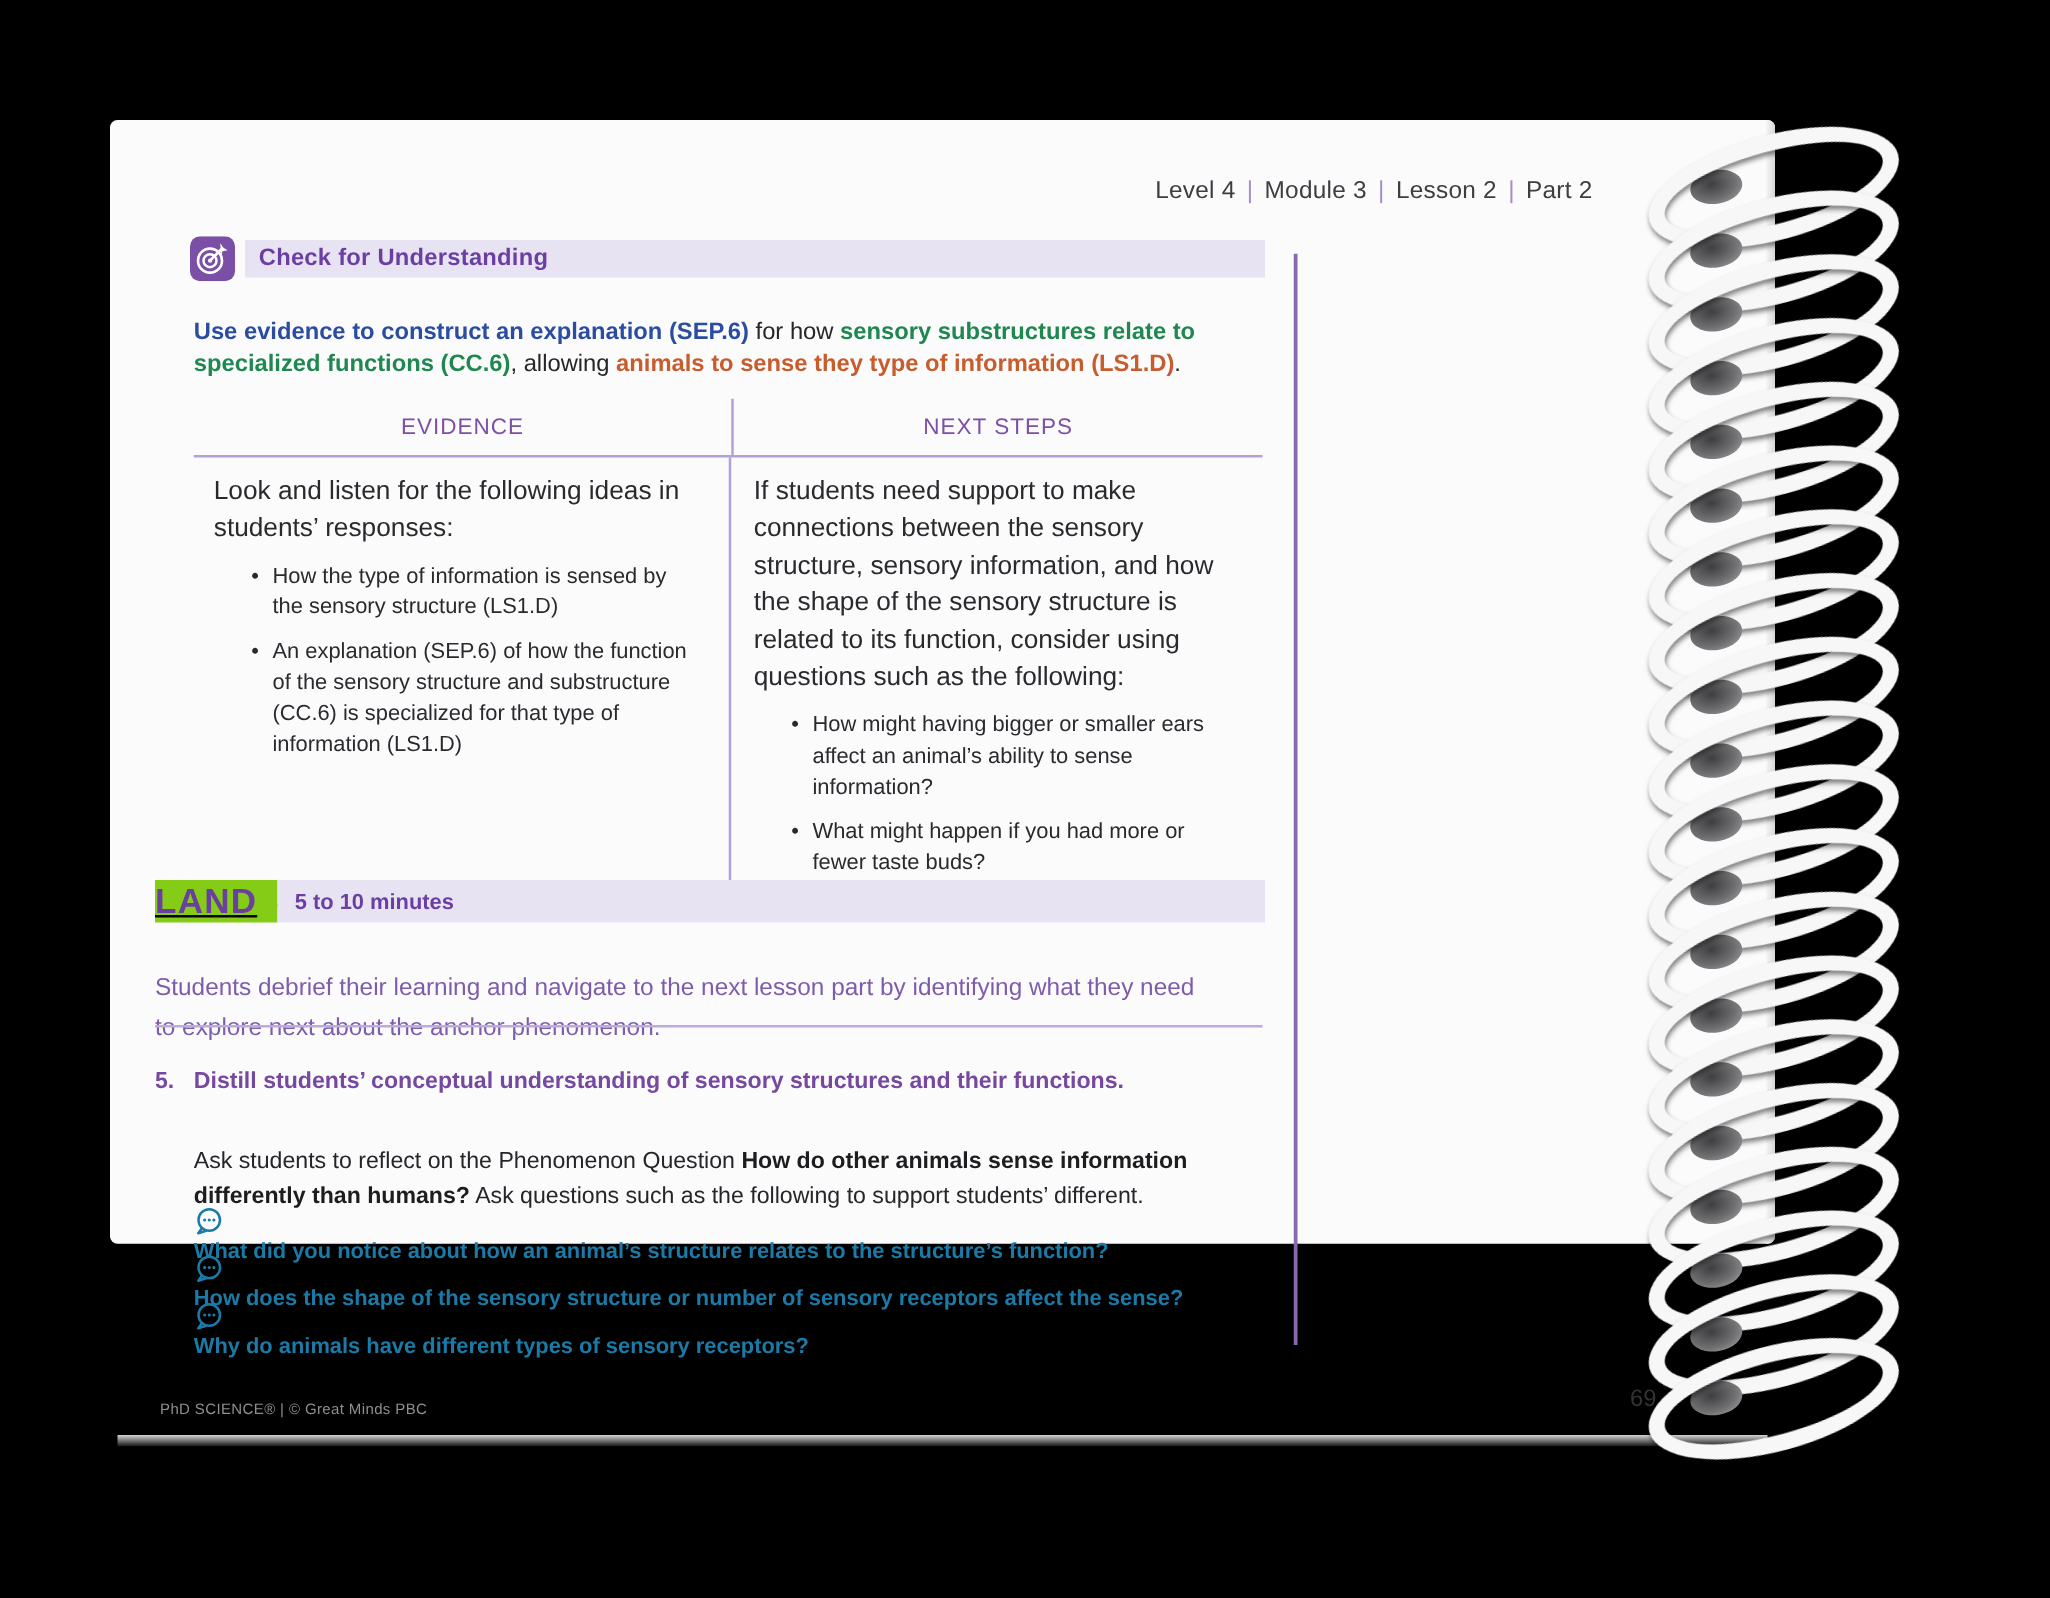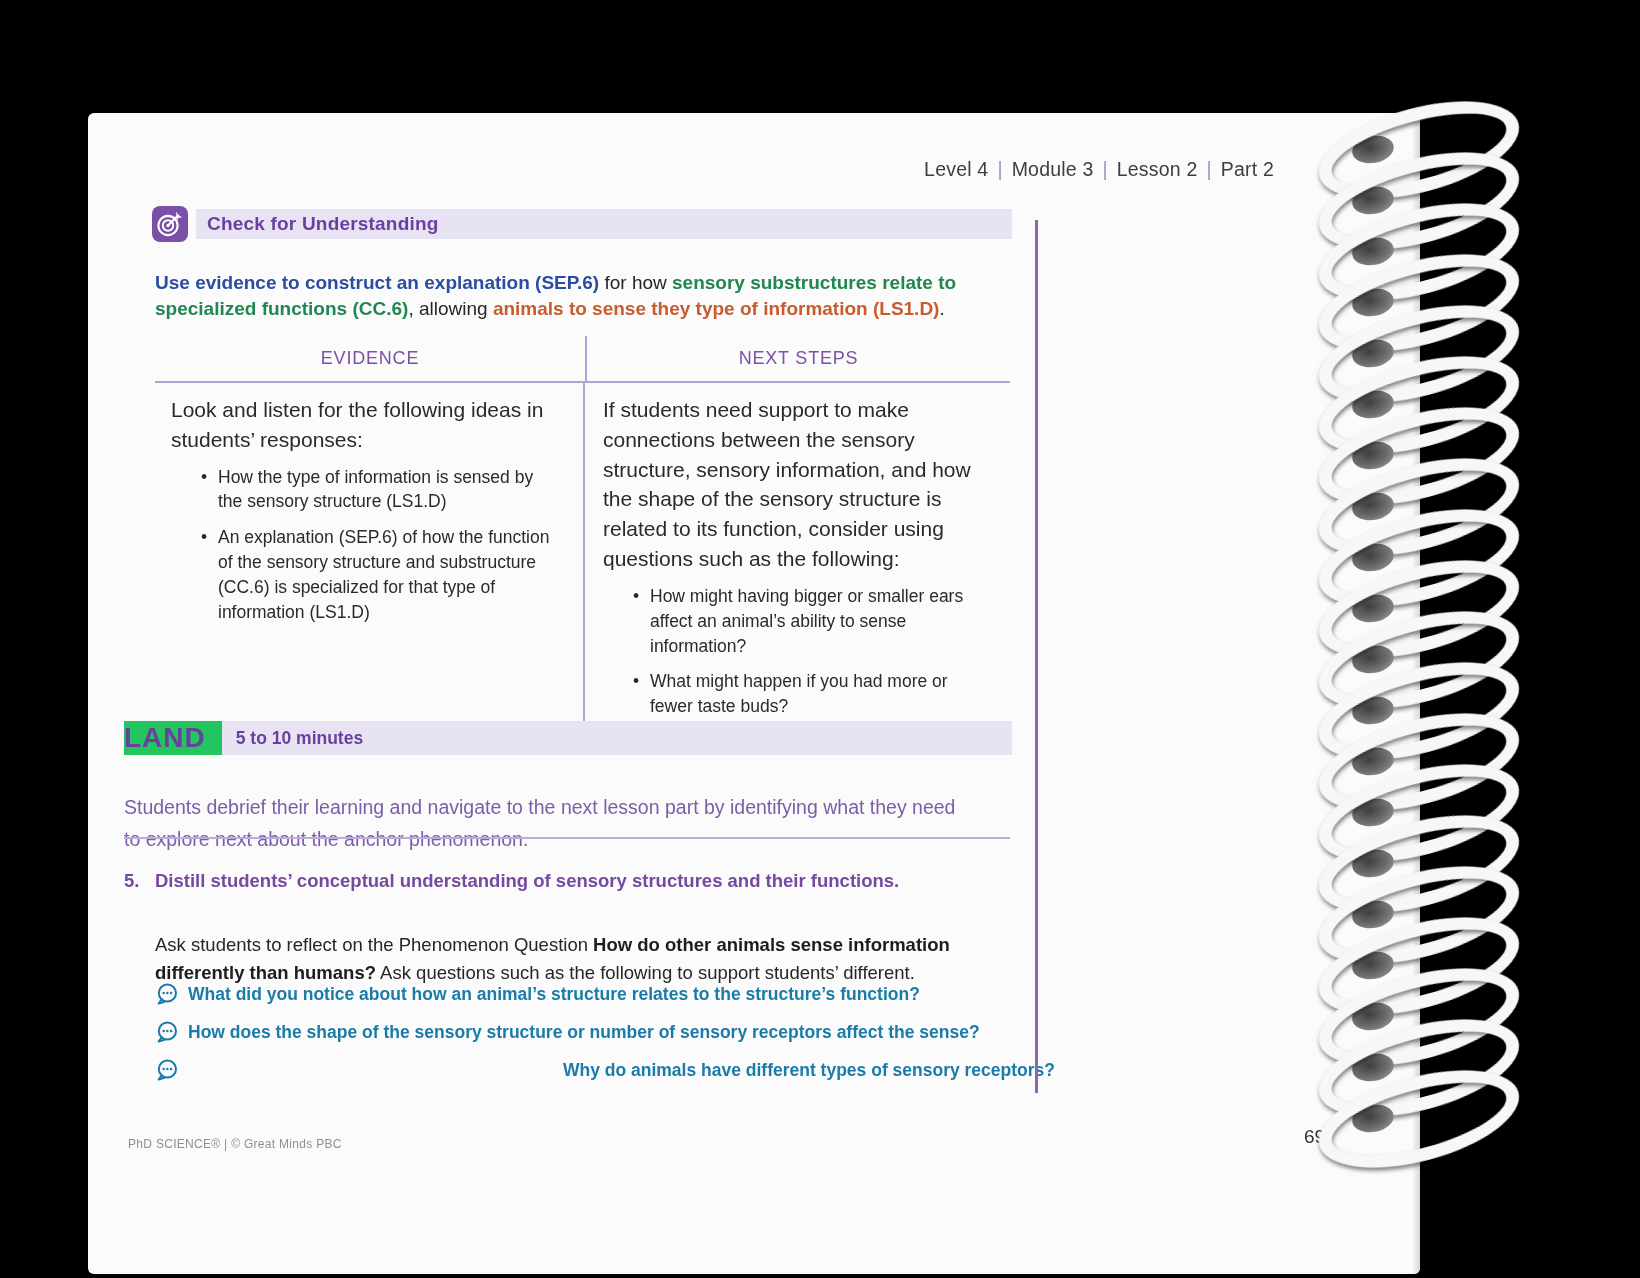--- a/index.html
+++ b/index.html
@@ -1,21 +1,21 @@
 <!DOCTYPE html>
 <html><head>
 <meta charset="utf-8">
 <style>
   html,body{margin:0;padding:0;background:#000;}
   body{width:1640px;height:1278px;position:relative;overflow:hidden;
        font-family:"Liberation Sans","DejaVu Sans",sans-serif;}
   .stage{position:absolute;inset:0;background:#000;}
 
   
-  .page{position:absolute;left:88px;top:113px;width:1332px;height:1161px;
+  .page{position:absolute;left:88px;top:96px;width:1332px;height:899px;
         background:#fbfbfc;border-radius:6px;z-index:1;
         box-shadow:0 14px 38px rgba(0,0,0,.65);}
   .page::after{content:"";position:absolute;top:0;right:0;width:7px;height:100%;
         background:linear-gradient(to right,#f5f5f6,#d8d8db);border-radius:0 6px 6px 0;}
   .page-bottom-edge{position:absolute;left:94px;top:1148px;width:1320px;height:9px;
         background:linear-gradient(#d4d4d6,#161616);z-index:0;}
 
   
   .breadcrumb{position:absolute;top:45px;right:146px;font-size:19.5px;color:#3d3d42;
         letter-spacing:.2px;white-space:nowrap;}
@@ -47,42 +47,42 @@
   .ev-body .c2{width:423px;padding:12px 14px 10px 18px;box-sizing:border-box;}
   .cell-lead{font-size:21px;line-height:1.42;color:#2a2a2e;}
   ul.dots{list-style:none;margin:10px 0 0 0;padding:0 0 0 30px;}
   ul.dots li{position:relative;font-size:17.5px;line-height:1.42;color:#2a2a2e;
         margin-bottom:11px;padding-left:17px;}
   ul.dots li::before{content:"•";position:absolute;left:0;top:0;color:#2a2a2e;}
 
   
   .land-row{position:absolute;left:36px;top:608px;width:888px;height:34px;display:flex;
         align-items:stretch;}
-  .land-label{background:#22c55e;display:flex;align-items:center;padding-right:16px;}
+  .land-label{background:#84cc16;display:flex;align-items:center;padding-right:16px;text-decoration:underline;}
   .land-title{color:#6b3fa2;font-weight:700;font-size:28px;letter-spacing:1px;}
   .land-bar{flex:1;background:#e8e3f3;display:flex;align-items:center;padding-left:14px;}
   .land-duration{color:#6b3fa2;font-weight:700;font-size:17.5px;}
 
   .land-summary{position:absolute;left:36px;top:658px;width:850px;font-size:19.5px;
         line-height:1.68;color:#7d5caa;}
 
   .section-divider{position:absolute;left:36px;top:724px;width:886px;height:2px;
         background:#bcabdb;}
 
   
   .step5{position:absolute;left:36px;top:757px;width:880px;display:flex;}
   .step5 .num{color:#7649a1;font-weight:700;font-size:18.5px;width:31px;flex:0 0 31px;}
   .step5 .head{color:#7649a1;font-weight:700;font-size:18.5px;}
 
   .step5-body{position:absolute;left:67px;top:799px;width:806px;font-size:18.5px;
         line-height:1.55;color:#26262a;}
   .step5-body b{font-weight:700;color:#1d1d20;}
 
   
-  .question{position:absolute;left:67px;width:900px;display:flex;align-items:flex-start;}
+  .question{position:absolute;left:67px;width:900px;display:flex;align-items:flex-start;flex-direction:column;}
   .q1{top:870px;} .q2{top:908px;} .q3{top:946px;justify-content:space-between;}
   .q-icon{width:24px;height:24px;flex:0 0 24px;margin-right:9px;margin-top:-1px;}
   .q-text{color:#1b7ba8;font-weight:700;font-size:17.5px;line-height:1.35;}
 
   
   .footer-credit{position:absolute;left:40px;top:1024px;font-size:12px;color:#8e8e93;
         letter-spacing:.3px;}
   .page-number{position:absolute;left:1216px;top:1013px;font-size:19px;color:#333;}
 
   

